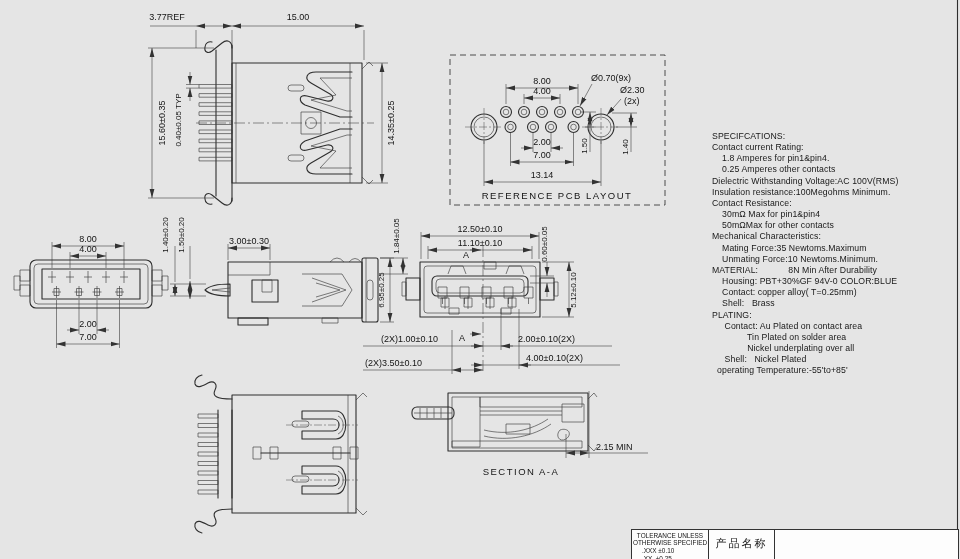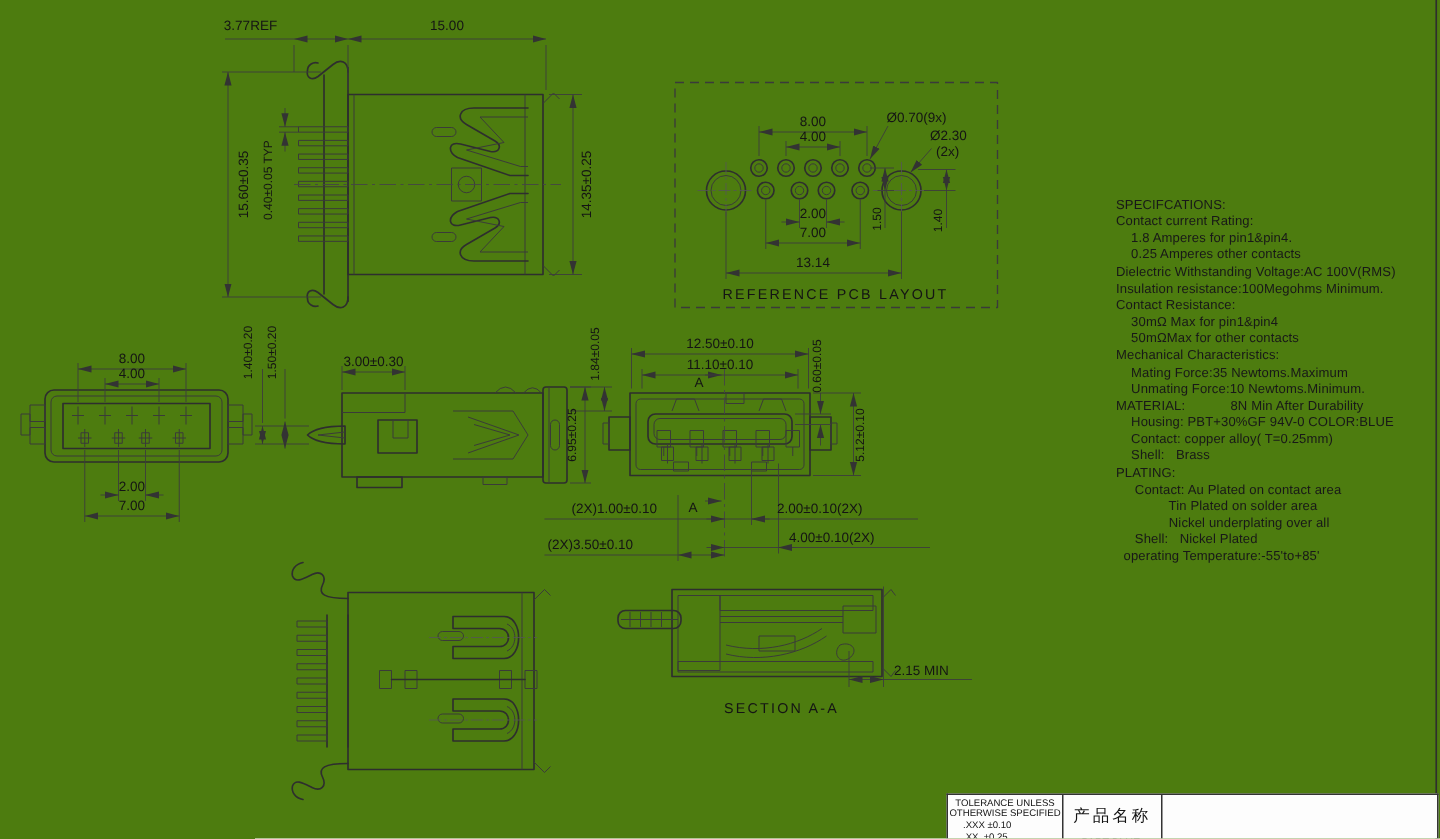--- a/index.html
+++ b/index.html
@@ -1,30 +1,30 @@
 <!DOCTYPE html>
 <html><head>
 <meta charset="utf-8">
 <style>
   html,body{margin:0;padding:0;background:#fff;}
-  .stage{position:relative;width:960px;height:559px;background:#4d7c0f;overflow:hidden;
+  .stage{position:relative;width:960px;height:559px;background:#e5e5e5;overflow:hidden;
          font-family:"Liberation Sans",sans-serif;color:#141414;}
   svg{position:absolute;left:0;top:0;}
   .ln{fill:none;stroke:#2e2e2e;stroke-width:1.1;stroke-linejoin:round;stroke-linecap:round;}
   .tn{fill:none;stroke:#3a3a3a;stroke-width:.65;stroke-linejoin:round;}
   .dl{fill:none;stroke:#3c3c3c;stroke-width:.6;}
   .cl{fill:none;stroke:#444;stroke-width:.6;stroke-dasharray:11 3 2 3;}
   .cc{fill:none;stroke:#555;stroke-width:.55;stroke-dasharray:8 2 2 2;}
   .dash{stroke-dasharray:6 4;stroke-width:.9;}
   text{font-family:"Liberation Sans",sans-serif;font-size:9px;fill:#141414;}
   .dts{font-size:8px;}
   .cap{font-size:9.5px;letter-spacing:1.5px;}
   .mid{text-anchor:middle;}
   .end{text-anchor:end;}
-  .specs{position:absolute;left:744px;top:131px;margin:0;white-space:pre;
+  .specs{position:absolute;left:712px;top:131px;margin:0;white-space:pre;
          font-family:"Liberation Sans",sans-serif;font-size:8.7px;line-height:11.15px;
          letter-spacing:.1px;color:#181818;}
   .titleblock{position:absolute;left:631px;top:513px;width:326px;height:46px;
               border:1px solid #333;border-bottom:none;display:flex;background:#fdfdfd;margin-top:16px;}
   .tb-hline{position:absolute;left:76px;right:0;top:42px;border-top:1px solid #333;}
   .tb-tol{width:76px;border-right:1px solid #333;text-align:center;padding-top:2px;}
   .tb-tol-h{font-size:6.4px;line-height:7.2px;}
   .tb-rows{margin:1px 0 0 10px;text-align:left;font-family:"Liberation Sans",sans-serif;
            font-size:6.4px;line-height:7.6px;white-space:pre;}
   .tb-name{width:65px;border-right:1px solid #333;text-align:center;}

